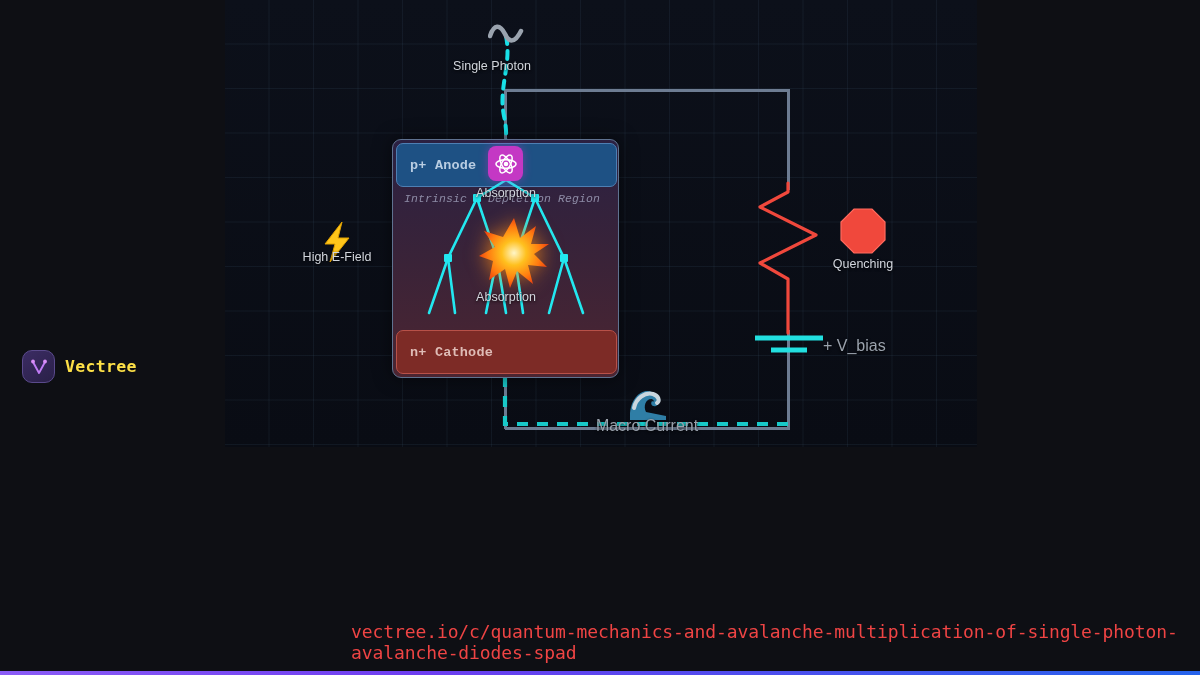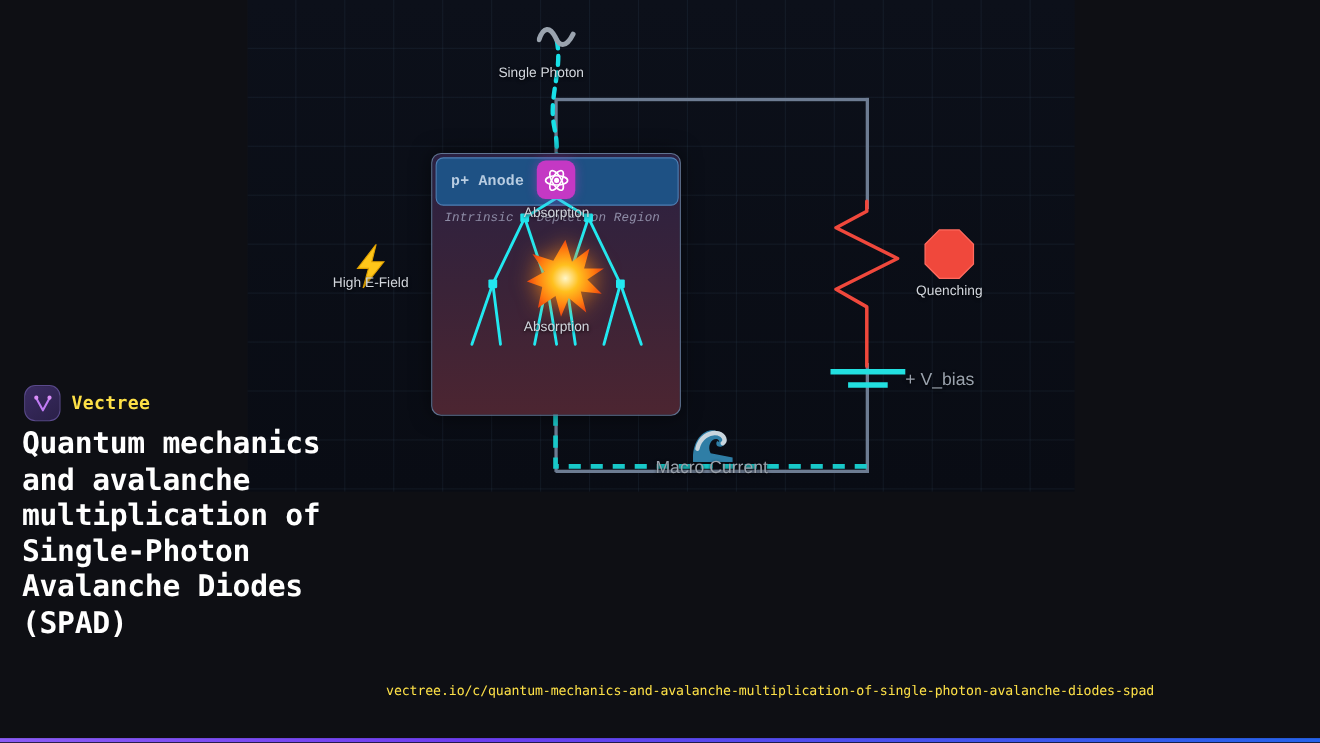--- a/index.html
+++ b/index.html
@@ -114,21 +114,21 @@
   }
   #title {
     position: absolute; left: 20px; top: 388px; width: 330px;
     font-family: "DejaVu Sans Mono", monospace;
     font-size: 27px; font-weight: bold; line-height: 32.5px;
     color: #ffffff; letter-spacing: -.3px;
   }
   #url {
     position: absolute; left: 351px; top: 621px;
     font-family: "DejaVu Sans Mono", monospace;
-    font-size: 12px; color: #fde047; letter-spacing: -.1px;
+    font-size: 18px; color: #ef4444; letter-spacing: -.1px;
   }
   #accent-bar {
     position: absolute; left: 0; bottom: 0; width: 1200px; height: 4px;
     background: linear-gradient(90deg, #8b5cf6 0%, #6d3df0 35%, #2563eb 100%);
   }
 </style>
 </head>
 <body>
 
 <div id="root">
@@ -185,20 +185,23 @@
         <g fill="#22e8f0">
           <rect x="80" y="54" width="8" height="8" rx="1"></rect>
           <rect x="138" y="54" width="8" height="8" rx="1"></rect>
           <rect x="51" y="114" width="8" height="8" rx="1"></rect>
           <rect x="100" y="114" width="8" height="8" rx="1"></rect>
           <rect x="118" y="114" width="8" height="8" rx="1"></rect>
           <rect x="167" y="114" width="8" height="8" rx="1"></rect>
         </g>
       </svg>
 
+      <div id="cathode-band">
+        <span id="cathode-label">n+ Cathode</span>
+      </div>
     </div>
 
     <svg style="position:absolute; left:254px; top:218px; width:70px; height:70px; overflow:visible;">
       <defs>
         <radialGradient id="burstg" cx="50%" cy="50%" r="50%">
           <stop offset="0%" stop-color="#fff6c8"></stop>
           <stop offset="35%" stop-color="#ffc01e"></stop>
           <stop offset="75%" stop-color="#ff7a10"></stop>
           <stop offset="100%" stop-color="#ee4410"></stop>
         </radialGradient>
@@ -248,16 +251,15 @@
     <div id="brand-logo">
       <svg width="20" height="20" viewBox="0 0 20 20">
         <path d="M 4 5 L 10 16 L 16 5" fill="none" stroke="#c07bf5" stroke-width="1.9" stroke-linecap="round" stroke-linejoin="round"></path>
         <circle cx="4" cy="4.5" r="1.9" fill="#d98ef8"></circle>
         <circle cx="16" cy="4.5" r="1.9" fill="#d98ef8"></circle>
       </svg>
     </div>
     <span id="brand-name">Vectree</span>
   </div>
 
-  <div id="title">Quantum mechanics and avalanche multiplication of Single-Photon Avalanche Diodes (SPAD)</div>
   <div id="url">vectree.io/c/quantum-mechanics-and-avalanche-multiplication-of-single-photon-avalanche-diodes-spad</div>
   <div id="accent-bar"></div>
 </div>
 
 </body></html>

